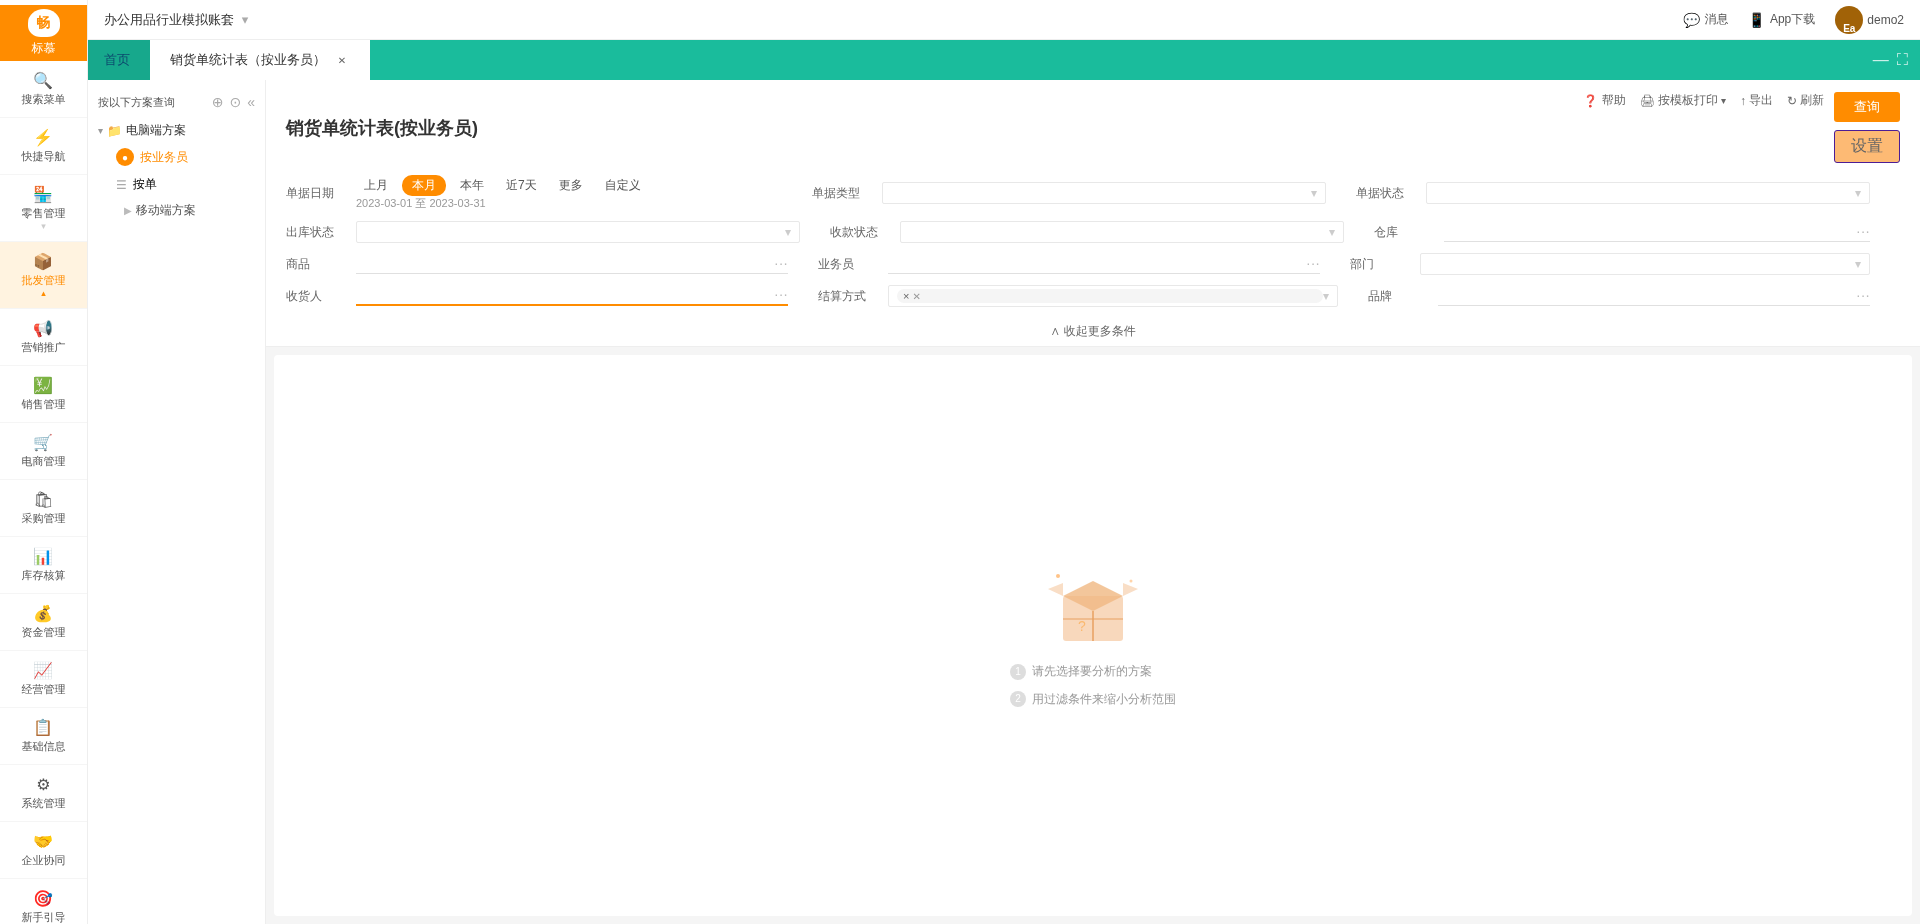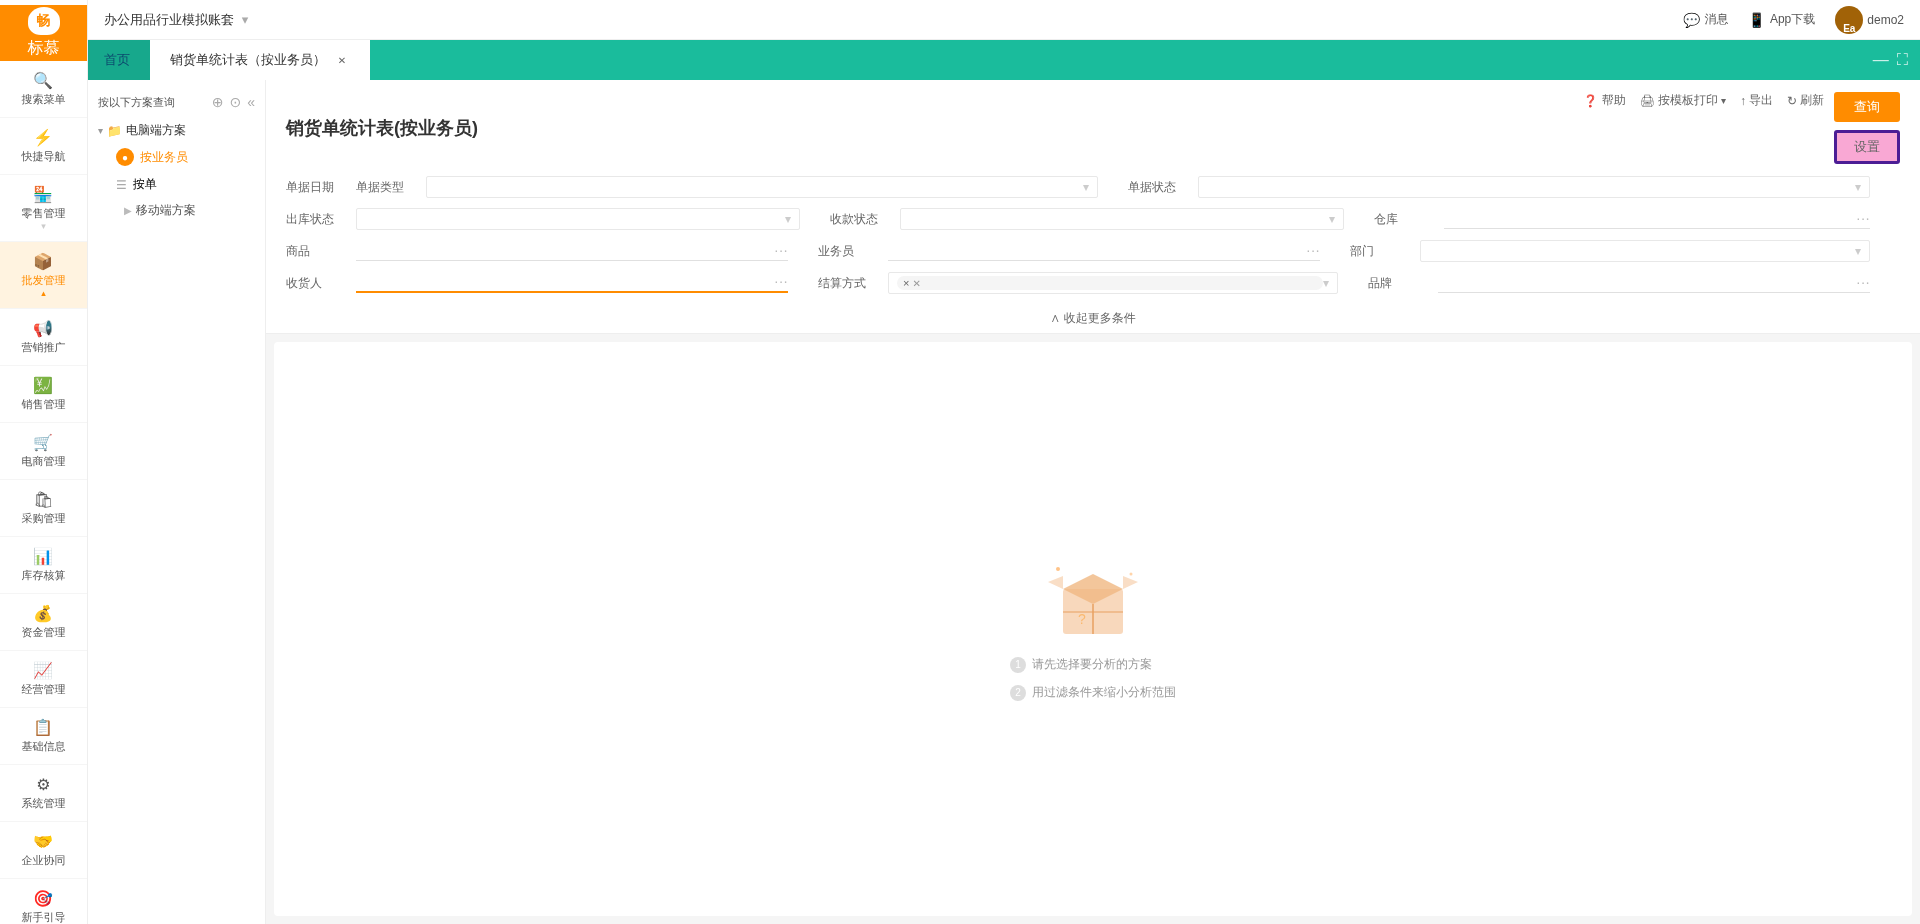--- a/index.html
+++ b/index.html
@@ -281,27 +281,27 @@
     .btn-query {
       background: #ff8c00;
       color: #fff;
       border: none;
       padding: 6px 20px;
       border-radius: 3px;
       cursor: pointer;
       font-size: 13px;
     }
     .btn-settings {
-      background: #f9a8d4;
+      background: #fdba74;
       color: #666;
-      border: 3px solid #4c1d95;
+      border: 1px solid #4c1d95;
       padding: 5px 16px;
       border-radius: 3px;
       cursor: pointer;
-      font-size: 13px;
+      font-size: 16px;
       margin-top: 4px;
     }
     .filter-row {
       display: flex;
       align-items: center;
       margin-bottom: 10px;
       gap: 0;
     }
     .filter-label {
       width: 70px;
@@ -432,21 +432,21 @@
     .box-svg { width: 100px; height: 90px; }
   </style>
 </head>
 <body>
 
 <div class="sidebar">
   <div class="sidebar-logo">
     <div class="logo-icon">
       <span style="color:#ff8c00;font-weight:bold;font-size:14px;">畅</span>
     </div>
-    <span style="font-size:16px;color:#fff;margin-top:1px;">标慕</span>
+    <span style="font-size:12px;color:#fff;margin-top:1px;">标慕</span>
   </div>
   <div class="sidebar-item">
     <span class="icon">🔍</span>
     <span>搜索菜单</span>
   </div>
   <div class="sidebar-item">
     <span class="icon">⚡</span>
     <span>快捷导航</span>
   </div>
   <div class="sidebar-item">
@@ -604,20 +604,31 @@
             </div>
             <div style="display:flex;flex-direction:column;gap:4px;">
               <button class="btn-query">查询</button>
               <button class="btn-settings">设置</button>
             </div>
           </div>
         </div>
 
         <div class="filter-row">
           <span class="filter-label">单据日期</span>
+          <div style="flex:1;display:flex;flex-direction:column;margin-right:30px;">
+            <div class="filter-date-group">
+              <span class="date-tag">上月</span>
+              <span class="date-tag active">本月</span>
+              <span class="date-tag">本年</span>
+              <span class="date-tag">近7天</span>
+              <span class="date-tag">更多</span>
+              <span class="date-tag">自定义</span>
+            </div>
+            <div class="date-range-text">2023-03-01 至 2023-03-31</div>
+          </div>
           <span class="filter-label">单据类型</span>
           <div class="filter-select-box" style="margin-right:30px;">
             <span class="text">&nbsp;</span>
             <span class="arrow">▾</span>
           </div>
           <span class="filter-label">单据状态</span>
           <div class="filter-select-box">
             <span class="text">&nbsp;</span>
             <span class="arrow">▾</span>
           </div>

